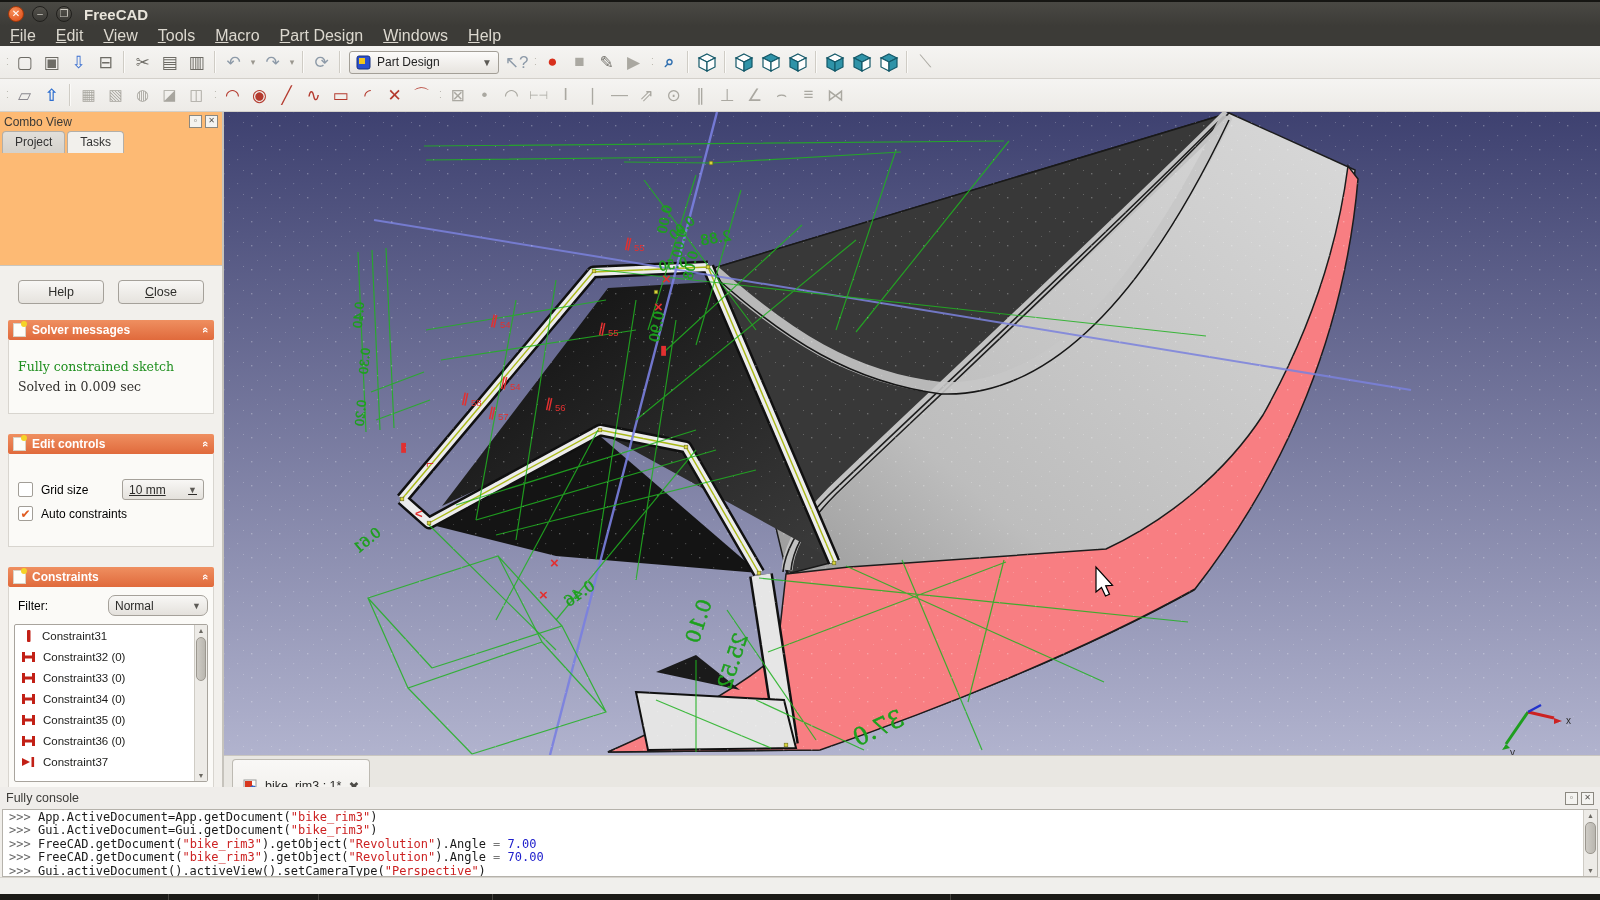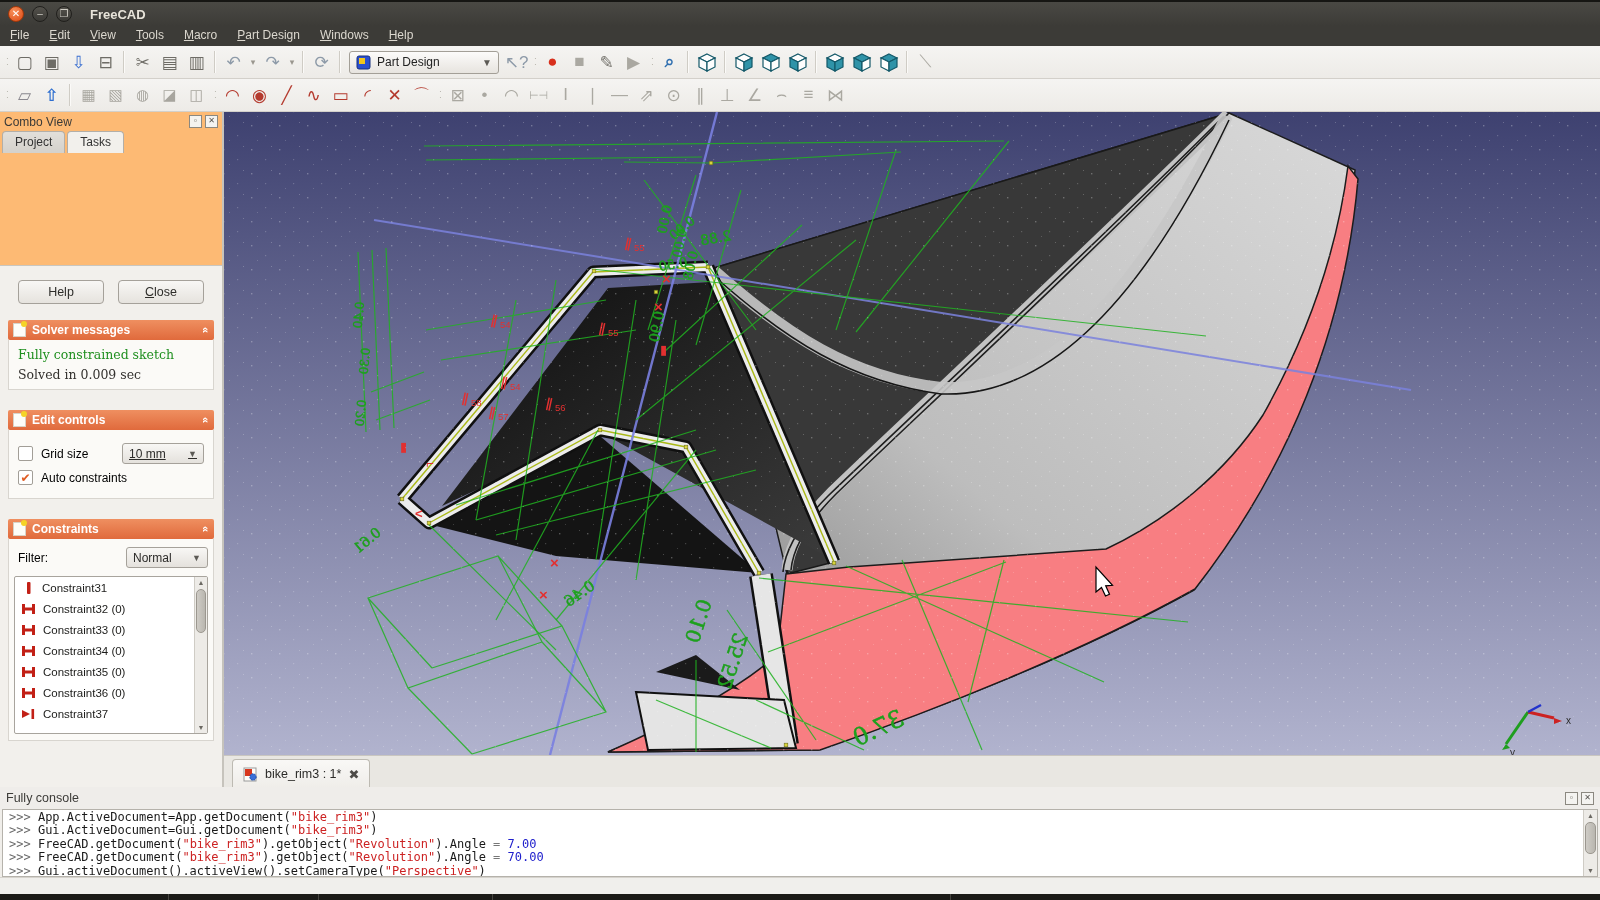--- a/index.html
+++ b/index.html
@@ -10,24 +10,24 @@
   #titlebar{position:absolute;left:0;top:0;width:1600px;height:24px;
     background:linear-gradient(#4a4944,#3c3b37);border-top:2px solid #161613;
     display:flex;align-items:center;color:#e8e4da;}
   .winbtn{width:16px;height:16px;border-radius:50%;margin-left:8px;
     display:flex;align-items:center;justify-content:center;font-size:10px;line-height:1;
     box-sizing:border-box;}
   .winbtn.close{background:radial-gradient(circle at 35% 30%,#f8915c,#dc4812);
     border:1px solid #a33809;color:#fff;}
   .winbtn.min,.winbtn.max{background:linear-gradient(#54524c,#3a3935);
     border:1px solid #201f1c;color:#cfccc4;}
-  #win-title{font-weight:bold;font-size:13px;margin-left:18px;}
+  #win-title{font-weight:bold;font-size:15px;margin-left:12px;}
   
   #menubar{position:absolute;left:0;top:26px;width:1600px;height:20px;background:#3c3b37;
-    display:flex;color:#dcd8cf;font-size:12px;}
+    display:flex;align-items:center;color:#dcd8cf;font-size:16px;}
   .menu-item{padding:2px 10px;cursor:default;}
   .menu-item u{text-decoration:underline;}
   
   .toolbar{position:absolute;left:0;width:1600px;height:33px;
     background:linear-gradient(#f5f4f2,#edebe7);border-bottom:1px solid #d3d0ca;
     display:flex;align-items:center;padding-left:2px;box-sizing:border-box;}
   #toolbar1{top:46px;}
   #toolbar2{top:79px;}
   .tb-icon{width:27px;height:26px;display:flex;align-items:center;justify-content:center;
     font-size:17px;border-radius:3px;}
@@ -59,52 +59,52 @@
   #combo-buttons{display:flex;justify-content:center;gap:14px;margin-bottom:16px;}
   .push-btn{min-width:64px;height:22px;border:1px solid #a5a19a;border-radius:4px;
     background:linear-gradient(#f8f7f5,#e6e3de);color:#2f2e2b;font-size:12.5px;
     display:flex;align-items:center;justify-content:center;padding:0 10px;}
   .section{margin-bottom:20px;}
   .sec-header{height:20px;background:linear-gradient(#ef8f60,#e06a3c);border-radius:2px;
     display:flex;align-items:center;padding:0 5px;color:#fff;font-weight:bold;font-size:12px;}
   .note-ico{width:11px;height:12px;background:#fdfdf8;border:1px solid #d8d4c8;position:relative;margin-right:6px;}
   .note-ico:after{content:"";position:absolute;right:-2px;top:-3px;width:6px;height:6px;border-radius:50%;background:#f5d327;}
   .sec-header .chev{margin-left:auto;font-size:11px;transform:rotate(90deg);color:#fff;}
-  .sec-body{background:#fbfaf7;border:1px solid #d8d5cf;border-top:none;padding:7px 9px;}
+  .sec-body{background:#fbfaf7;border:1px solid #d8d5cf;border-top:none;padding:19px 9px;}
   #solver-msg{font-family:"DejaVu Serif",serif;color:#1f8f1f;font-size:12.5px;margin-bottom:5px;}
   #solver-time{font-family:"DejaVu Serif",serif;color:#33312e;font-size:12.5px;}
   .ctl-row{display:flex;align-items:center;margin:6px 0;}
   .chk{width:13px;height:13px;border:1px solid #a29e97;background:#fff;border-radius:2px;
     margin-right:8px;display:flex;align-items:center;justify-content:center;
     font-size:12px;font-weight:bold;color:#e05c22;}
   .dropdown{height:21px;border:1px solid #a5a19a;border-radius:3px;
     background:linear-gradient(#f8f7f5,#e4e1dc);display:flex;align-items:center;
     padding:0 6px;box-sizing:border-box;color:#2c2b29;font-size:12px;}
   .dropdown .arrow{margin-left:auto;font-size:9px;color:#5c5a55;}
   #grid-dd{width:82px;margin-left:auto;text-decoration:underline;}
-  #filter-dd{width:82px;margin-left:auto;}
+  #filter-dd{width:100px;margin-left:auto;border-radius:7px;}
   #constraint-list{margin-top:8px;height:156px;background:#fff;border:1px solid #a8a49d;
     border-radius:2px;position:relative;overflow:hidden;}
   .con-row{display:flex;align-items:center;height:21px;padding-left:6px;font-size:11.5px;color:#1c1c1a;}
   .con-row svg{margin-right:7px;}
   .vscroll{position:absolute;right:0;top:0;bottom:0;width:12px;background:#edebe7;border-left:1px solid #cfccc5;}
   .vscroll .thumb{position:absolute;left:1px;right:1px;top:12px;height:42px;border-radius:5px;
     background:linear-gradient(90deg,#cfccc6,#b9b6af);border:1px solid #9b978f;}
   .vscroll .btn{position:absolute;left:0;right:0;height:11px;font-size:7px;color:#6b6862;
     display:flex;align-items:center;justify-content:center;}
   .vscroll .btn.up{top:0;}.vscroll .btn.down{bottom:0;}
   
   #viewport{position:absolute;left:224px;top:112px;width:1376px;height:643px;}
   #splitter-v{position:absolute;left:222px;top:112px;width:2px;height:675px;background:#c6c3bc;}
   
   #tabrow{position:absolute;left:224px;top:755px;width:1376px;height:32px;
     background:#e9e7e2;border-top:1px solid #c9c6c0;}
   #doc-tab{position:absolute;left:8px;top:3px;height:28px;background:linear-gradient(#f9f8f6,#efEDe9);
     border:1px solid #bdbab2;border-bottom:none;border-radius:4px 4px 0 0;
-    display:flex;align-items:center;padding:0 10px;gap:7px;color:#2c2b29;font-size:12.5px;}
+    display:flex;align-items:center;padding:12px 10px;gap:7px;color:#2c2b29;font-size:12.5px;}
   #doc-tab .x{font-size:13px;color:#4d4b47;font-weight:bold;}
   
   #pycon-header{position:absolute;left:0;top:787px;width:1600px;height:22px;background:#efedea;
     display:flex;align-items:center;padding:0 6px;box-sizing:border-box;color:#3c3b38;font-size:12.5px;}
   #pycon-header .icons{margin-left:auto;display:flex;}
   #pycon{position:absolute;left:2px;top:809px;width:1596px;height:68px;background:#fff;
     border:1px solid #b5b2ab;box-sizing:border-box;
     font-family:"DejaVu Sans Mono","Liberation Mono",monospace;font-size:12px;line-height:13.4px;
     padding:1px 0 0 6px;overflow:hidden;}
   #pycon .p{color:#6b6b6b;} #pycon .k{color:#1a1a1a;} #pycon .s{color:#cc2222;}

